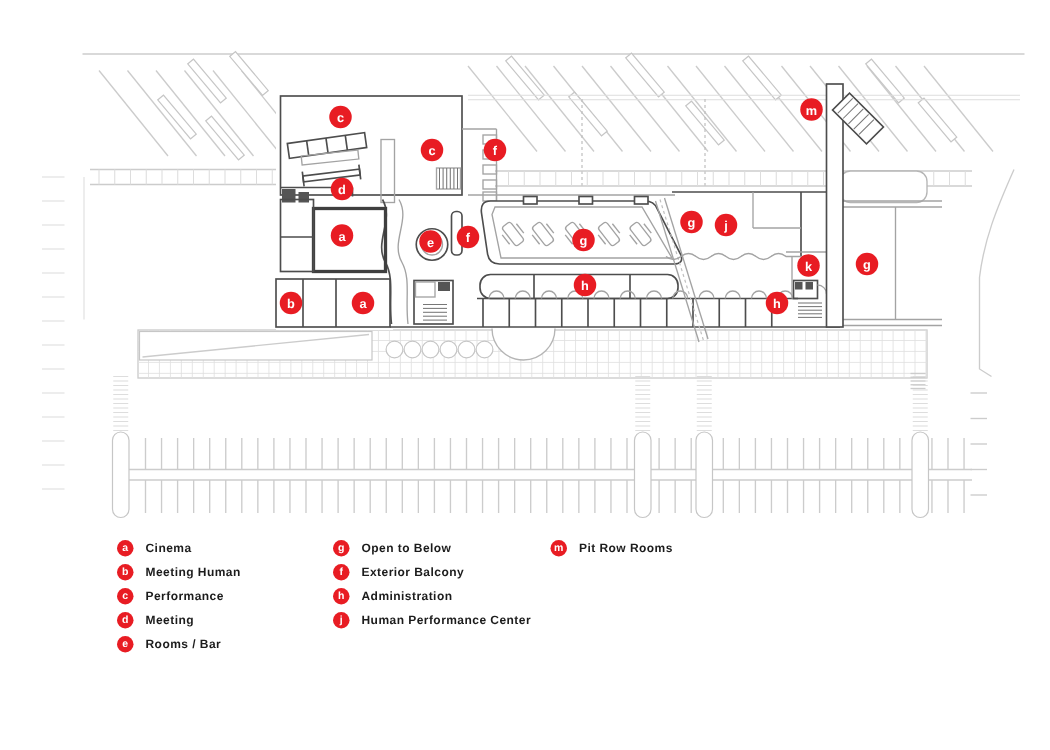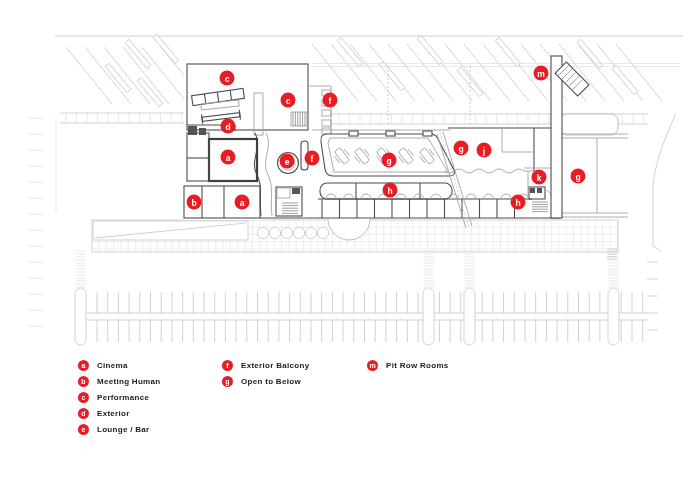--- a/index.html
+++ b/index.html
@@ -720,35 +720,43 @@
       <div class="legend-row">
         <span class="legend-dot" style="background: rgb(232, 28, 35);">b</span>
         <span class="legend-label">Meeting Human</span>
       </div>
       <div class="legend-row">
         <span class="legend-dot" style="background: rgb(232, 28, 35);">c</span>
         <span class="legend-label">Performance</span>
       </div>
       <div class="legend-row">
         <span class="legend-dot" style="background: rgb(232, 28, 35);">d</span>
-        <span class="legend-label">Exterior</span>
+        <span class="legend-label">Meeting</span>
       </div>
       <div class="legend-row">
         <span class="legend-dot" style="background: rgb(232, 28, 35);">e</span>
-        <span class="legend-label">Lounge / Bar</span>
+        <span class="legend-label">Rooms / Bar</span>
       </div>
     </div>
   <div class="legend-col" id="legend-col-1" style="left:222px;top:357px">
       <div class="legend-row">
+        <span class="legend-dot" style="background: rgb(232, 28, 35);">g</span>
+        <span class="legend-label">Open to Below</span>
+      </div>
+      <div class="legend-row">
         <span class="legend-dot" style="background: rgb(232, 28, 35);">f</span>
         <span class="legend-label">Exterior Balcony</span>
       </div>
       <div class="legend-row">
-        <span class="legend-dot" style="background: rgb(232, 28, 35);">g</span>
-        <span class="legend-label">Open to Below</span>
+        <span class="legend-dot" style="background: rgb(232, 28, 35);">h</span>
+        <span class="legend-label">Administration</span>
+      </div>
+      <div class="legend-row">
+        <span class="legend-dot" style="background: rgb(232, 28, 35);">j</span>
+        <span class="legend-label">Human Performance Center</span>
       </div>
     </div>
   <div class="legend-col" id="legend-col-2" style="left:367px;top:357px">
       <div class="legend-row">
         <span class="legend-dot" style="background: rgb(232, 28, 35);">m</span>
         <span class="legend-label">Pit Row Rooms</span>
       </div>
     </div>
 </div>
 

